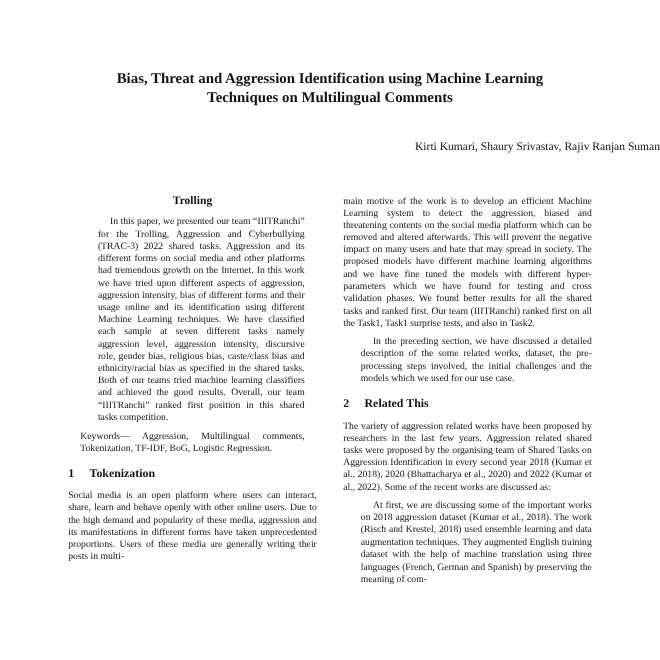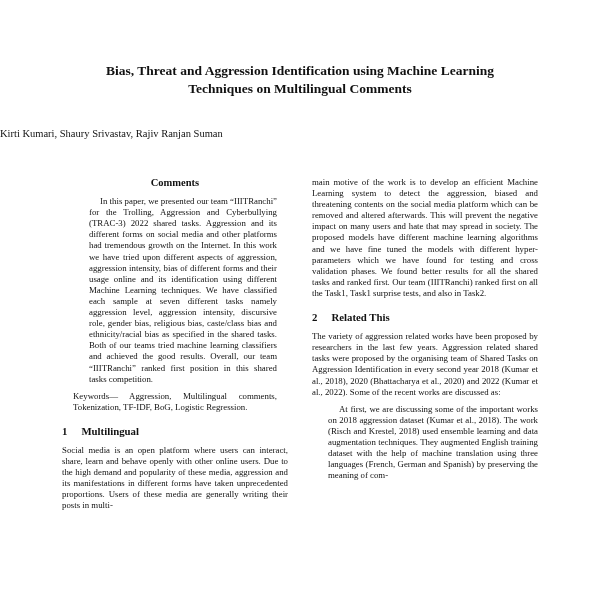--- a/index.html
+++ b/index.html
@@ -17,21 +17,21 @@
   .title {
     margin: 0 80px;
     padding-top: 62px;
     text-align: center;
     font-weight: bold;
     font-size: 13.5px;
     line-height: 18px;
   }
   .authors {
     margin-top: 30px;
-    text-align: left;
+    text-align: right;
     font-size: 10.5px;
   }
   .columns {
     display: flex;
     gap: 24px;
     padding: 0 62px;
     margin-top: 38px;
   }
   .col {
     width: 226px;
@@ -65,34 +65,35 @@
 
 <div class="page">
 
   <h1 class="title">Bias, Threat and Aggression Identification using Machine Learning Techniques on Multilingual Comments</h1>
 
   <div class="authors">Kirti Kumari, Shaury Srivastav, Rajiv Ranjan Suman</div>
 
   <div class="columns">
 
     <div class="col">
-      <div class="abstract-heading">Comments</div>
+      <div class="abstract-heading">Trolling</div>
       <div class="abstract-block">
         <p class="para indent">In this paper, we presented our team “IIITRanchi” for the Trolling, Aggression and Cyberbullying (TRAC-3) 2022 shared tasks. Aggression and its different forms on social media and other platforms had tremendous growth on the Internet. In this work we have tried upon different aspects of aggression, aggression intensity, bias of different forms and their usage online and its identification using different Machine Learning techniques. We have classified each sample at seven different tasks namely aggression level, aggression intensity, discursive role, gender bias, religious bias, caste/class bias and ethnicity/racial bias as specified in the shared tasks. Both of our teams tried machine learning classifiers and achieved the good results. Overall, our team “IIITRanchi” ranked first position in this shared tasks competition.</p>
         <p class="para keywords">Keywords— Aggression, Multilingual comments, Tokenization, TF-IDF, BoG, Logistic Regression.</p>
       </div>
       <h2 class="sec-heading">
         <span class="sec-num">1</span>
-        <span class="sec-title">Multilingual</span>
+        <span class="sec-title">Tokenization</span>
       </h2>
       <p class="para">Social media is an open platform where users can interact, share, learn and behave openly with other online users. Due to the high demand and popularity of these media, aggression and its manifestations in different forms have taken unprecedented proportions. Users of these media are generally writing their posts in multi-</p>
     </div>
 
     <div class="col">
       <p class="para">main motive of the work is to develop an efficient Machine Learning system to detect the aggression, biased and threatening contents on the social media platform which can be removed and altered afterwards. This will prevent the negative impact on many users and hate that may spread in society. The proposed models have different machine learning algorithms and we have fine tuned the models with different hyper-parameters which we have found for testing and cross validation phases. We found better results for all the shared tasks and ranked first. Our team (IIITRanchi) ranked first on all the Task1, Task1 surprise tests, and also in Task2.</p>
+      <p class="para indent">In the preceding section, we have discussed a detailed description of the some related works, dataset, the pre-processing steps involved, the initial challenges and the models which we used for our use case.</p>
       <h2 class="sec-heading">
         <span class="sec-num">2</span>
         <span class="sec-title">Related This</span>
       </h2>
       <p class="para">The variety of aggression related works have been proposed by researchers in the last few years. Aggression related shared tasks were proposed by the organising team of Shared Tasks on Aggression Identification in every second year 2018 (Kumar et al., 2018), 2020 (Bhattacharya et al., 2020) and 2022 (Kumar et al., 2022). Some of the recent works are discussed as:</p>
       <p class="para indent">At first, we are discussing some of the important works on 2018 aggression dataset (Kumar et al., 2018). The work (Risch and Krestel, 2018) used ensemble learning and data augmentation techniques. They augmented English training dataset with the help of machine translation using three languages (French, German and Spanish) by preserving the meaning of com-</p>
     </div>
 
   </div>
 

